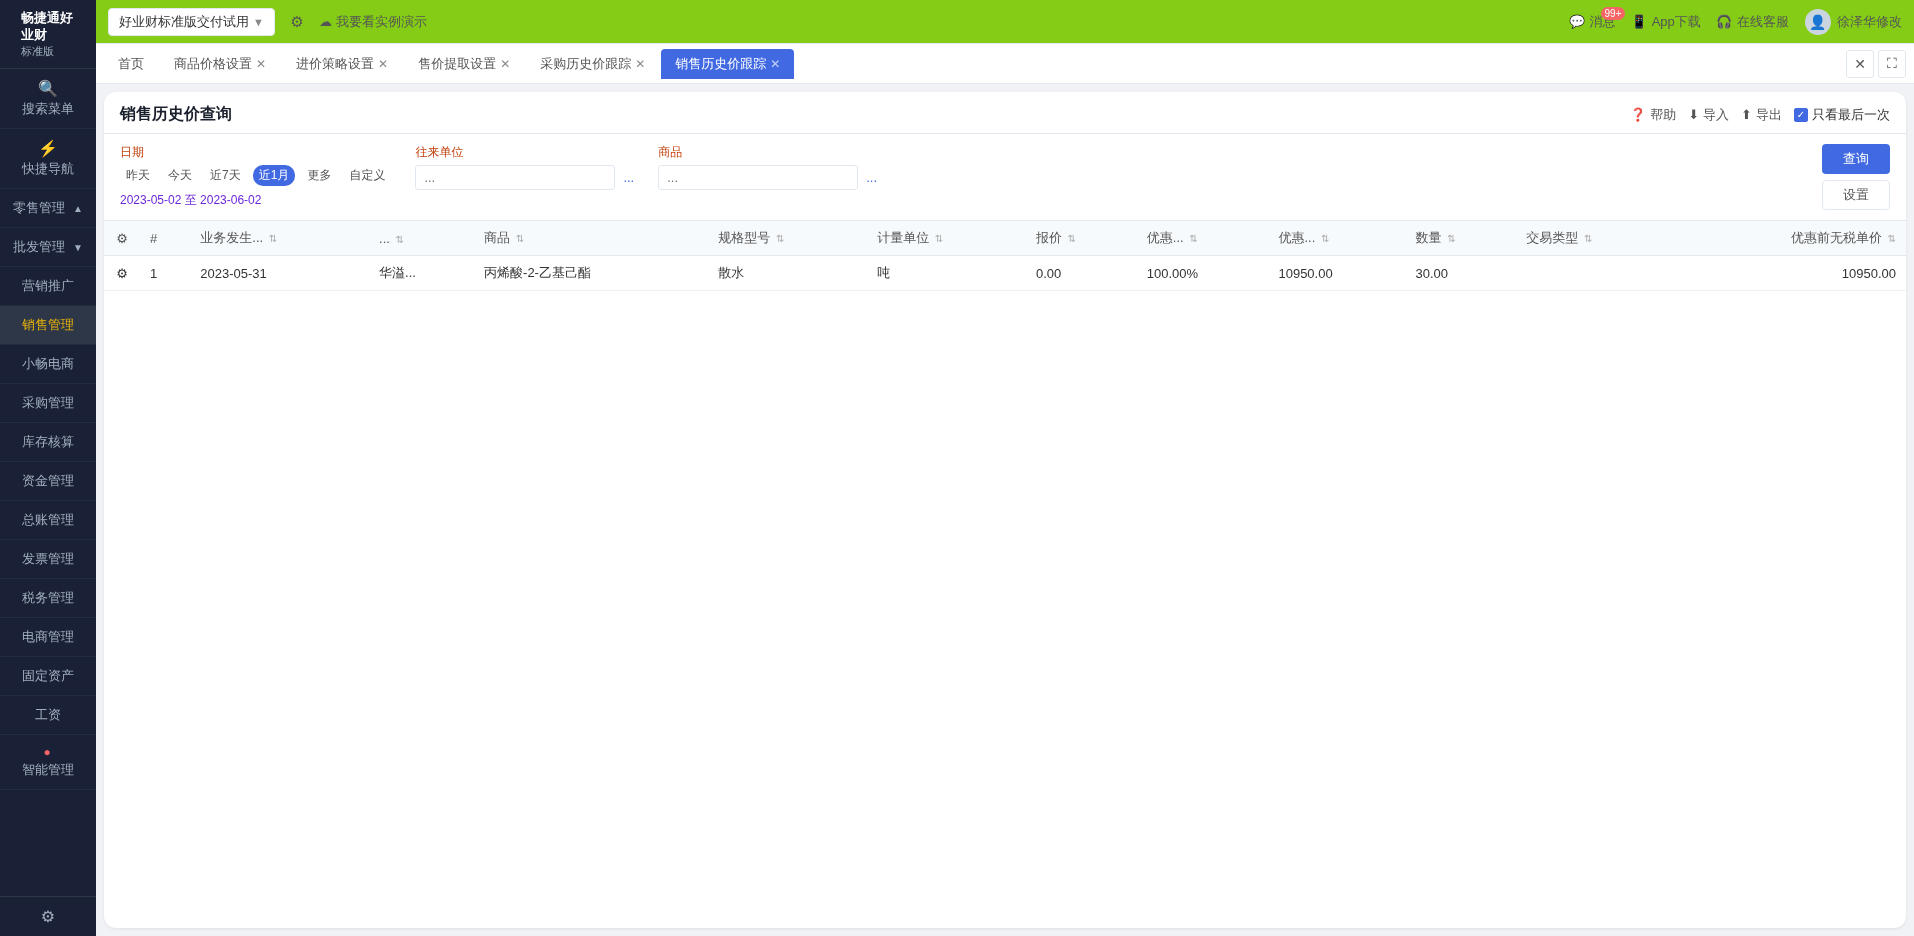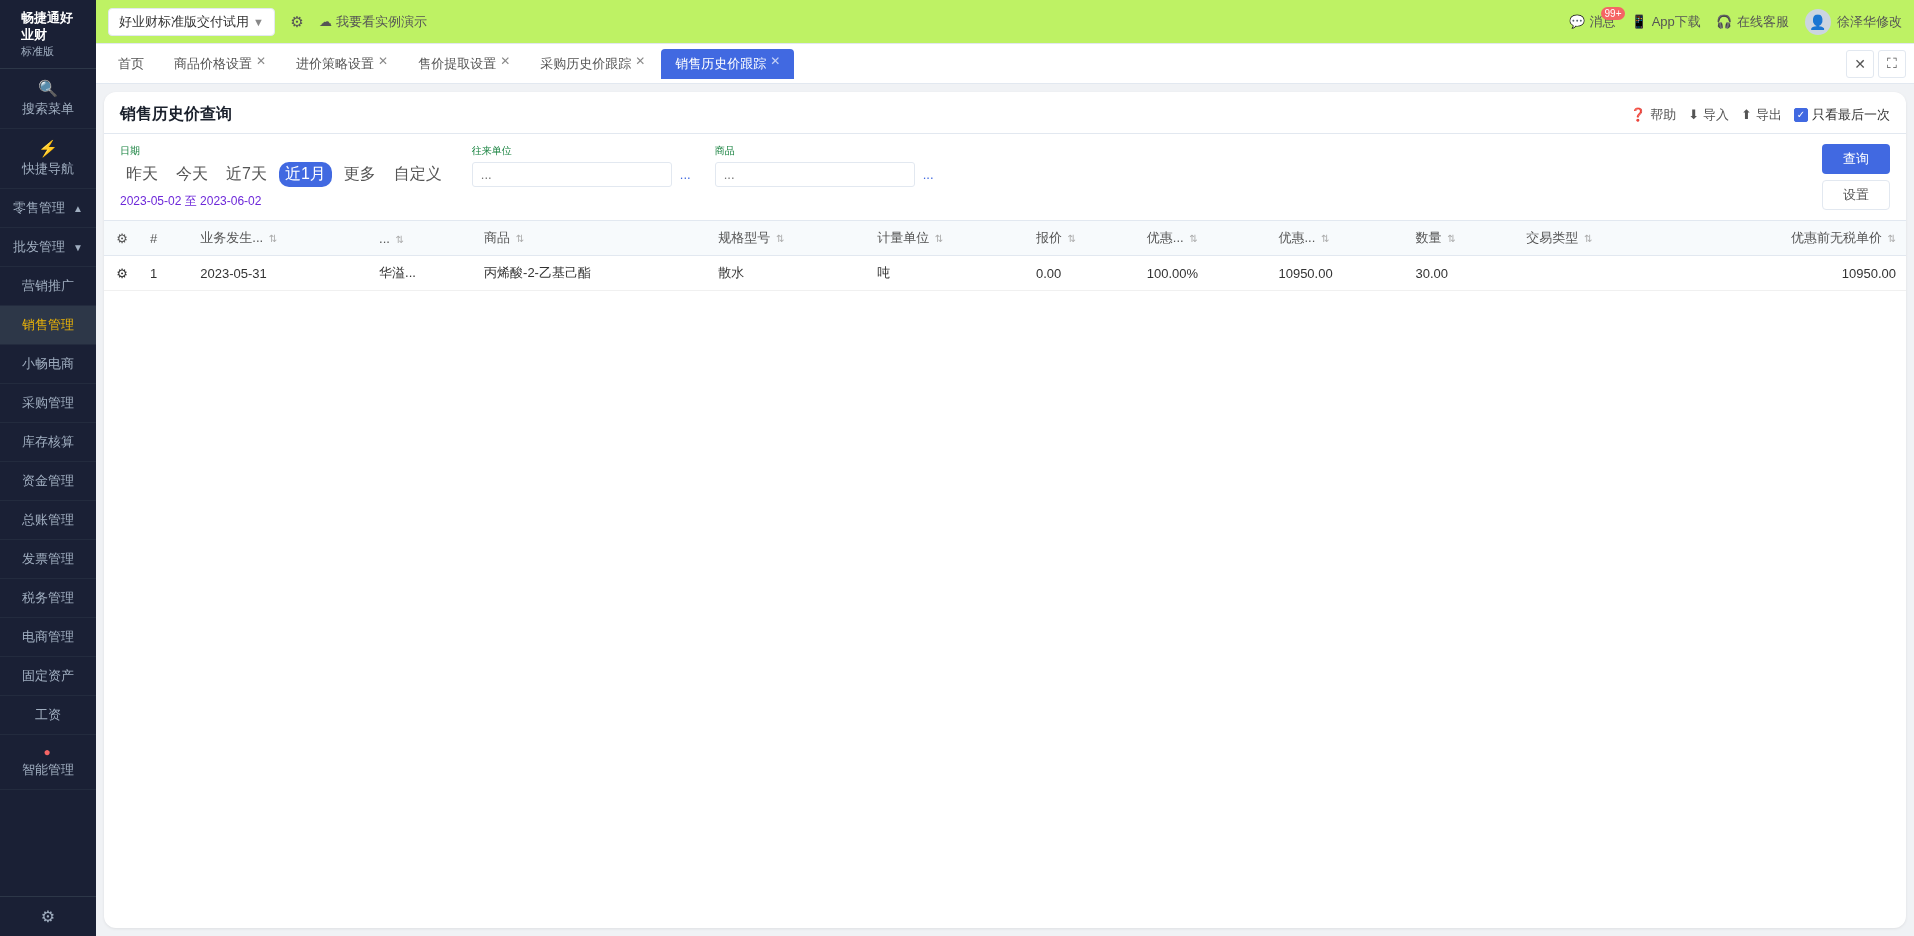--- a/index.html
+++ b/index.html
@@ -59,21 +59,21 @@
     .main {
       flex: 1;
       display: flex;
       flex-direction: column;
       background: #f0f2f5;
       overflow: hidden;
     }
 
     
     .top-bar {
-      background: #bef264;
+      background: #84cc16;
       height: 44px;
       display: flex;
       align-items: center;
       padding: 0 12px;
       border-bottom: 1px solid #e2e8f0;
       gap: 12px;
     }
     .top-bar-left {
       display: flex;
       align-items: center;
@@ -160,20 +160,21 @@
       height: 40px;
       display: flex;
       align-items: center;
       padding: 0 8px;
       border-bottom: 1px solid #e2e8f0;
       gap: 2px;
       overflow-x: auto;
     }
     .tab {
       display: flex;
+      align-items: center;
       gap: 4px;
       padding: 6px 14px;
       cursor: pointer;
       font-size: 13px;
       color: #555;
       border-radius: 4px 4px 0 0;
       white-space: nowrap;
     }
     .tab.active {
       background: #4169e1;
@@ -272,31 +273,31 @@
       align-items: flex-start;
       gap: 24px;
       border-bottom: 1px solid #e2e8f0;
     }
     .filter-group {
       display: flex;
       flex-direction: column;
       gap: 4px;
     }
     .filter-label {
-      font-size: 10px;
-      color: #15803d;
+      font-size: 12px;
+      color: #c2410c;
     }
     .filter-row {
       display: flex;
       align-items: center;
       gap: 6px;
     }
     .date-btn {
       padding: 2px 6px;
-      font-size: 16px;
+      font-size: 12px;
       color: #555;
       cursor: pointer;
       border-radius: 3px;
     }
     .date-btn.active {
       background: #4169e1;
       color: #fff;
       border-radius: 10px;
     }
     .date-range {

